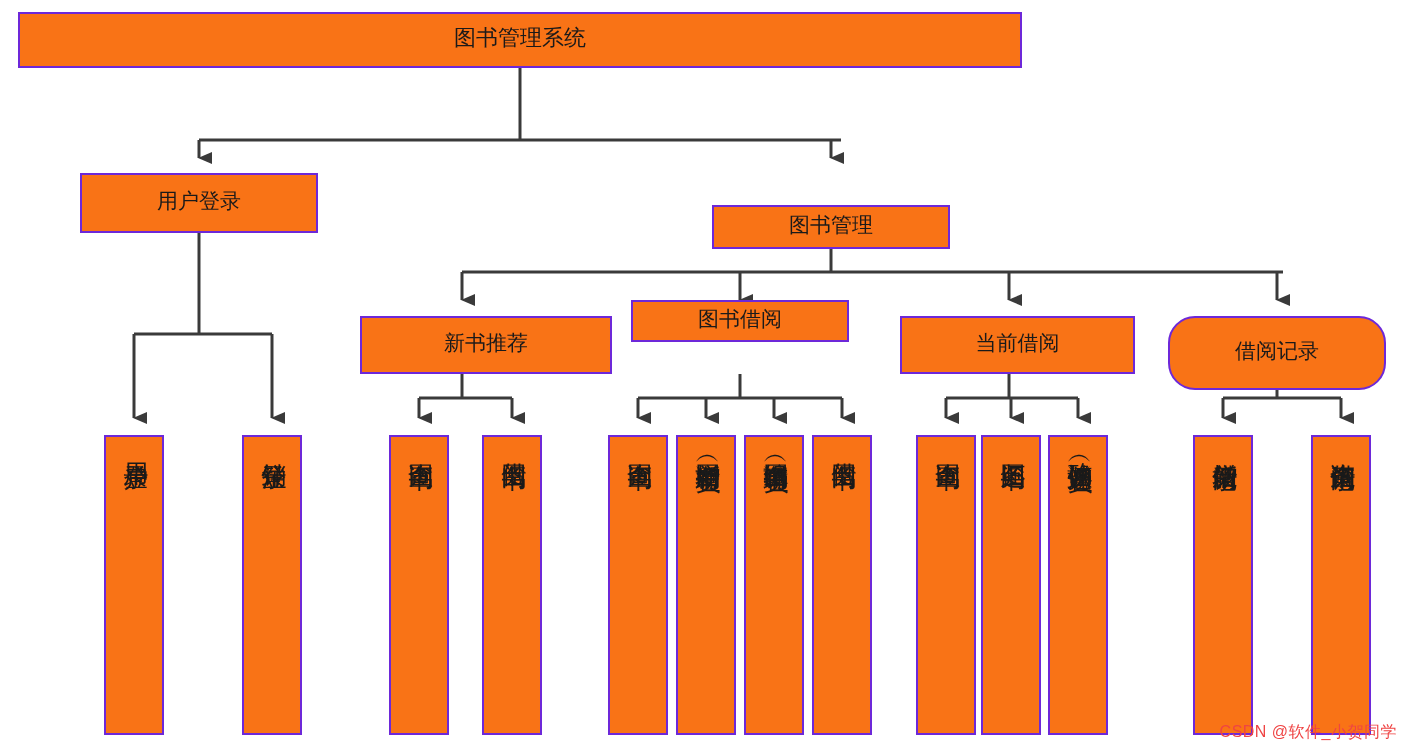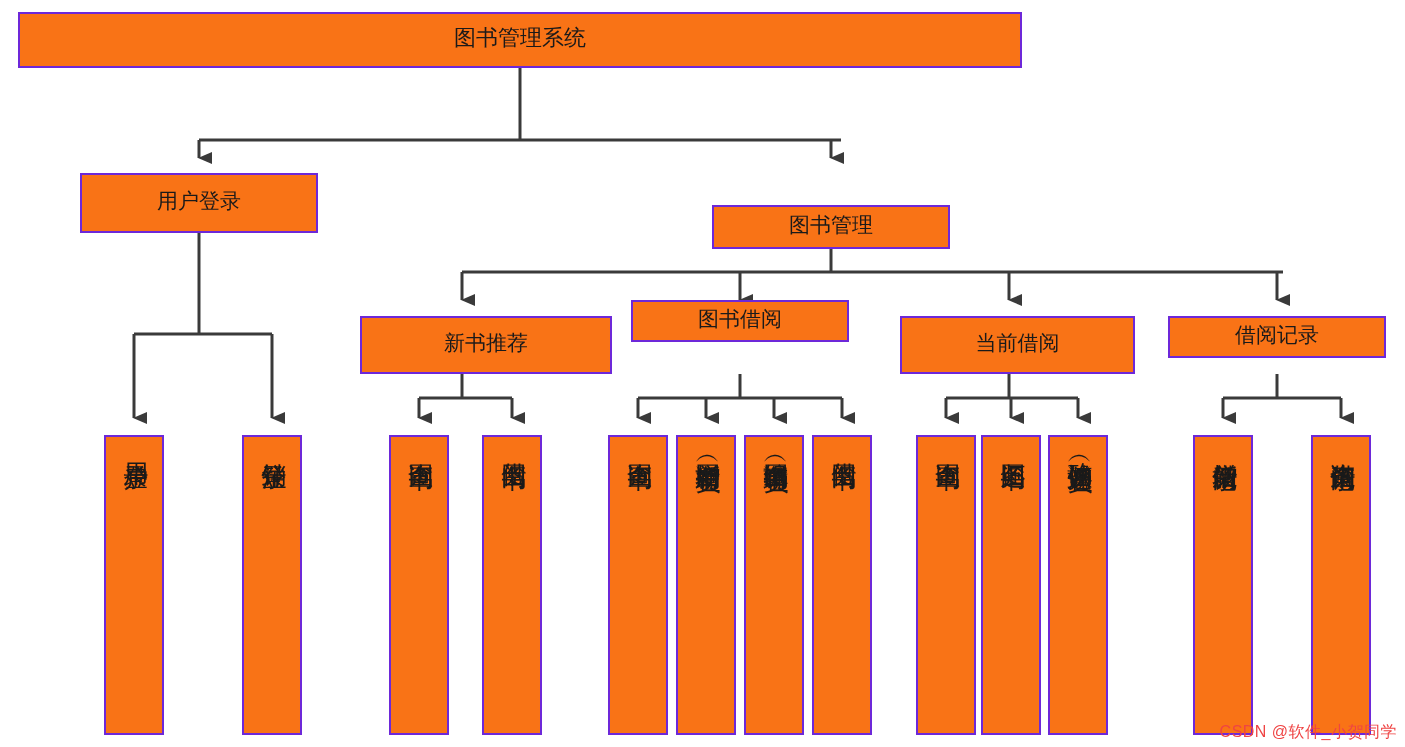--- a/index.html
+++ b/index.html
@@ -138,21 +138,21 @@
 
   <div class="node horizontal" style="left:360px; top:316px; width:252px; height:58px;">
     <span class="label">新书推荐</span>
   </div>
   <div class="node horizontal" style="left:631px; top:300px; width:218px; height:42px;">
     <span class="label">图书借阅</span>
   </div>
   <div class="node horizontal" style="left:900px; top:316px; width:235px; height:58px;">
     <span class="label">当前借阅</span>
   </div>
-  <div class="node horizontal" style="left:1168px; top:316px; width:218px; height:42px;">
+  <div class="node horizontal" style="left:1168px; top:316px; width:218px; height:74px;border-radius:27px;">
     <span class="label">借阅记录</span>
   </div>
 
   <div class="node vertical" style="left:104px; top:435px; width:60px; height:300px;">
     <span class="label">用户登录</span>
   </div>
   <div class="node vertical" style="left:242px; top:435px; width:60px; height:300px;">
     <span class="label">注销登录</span>
   </div>
 

